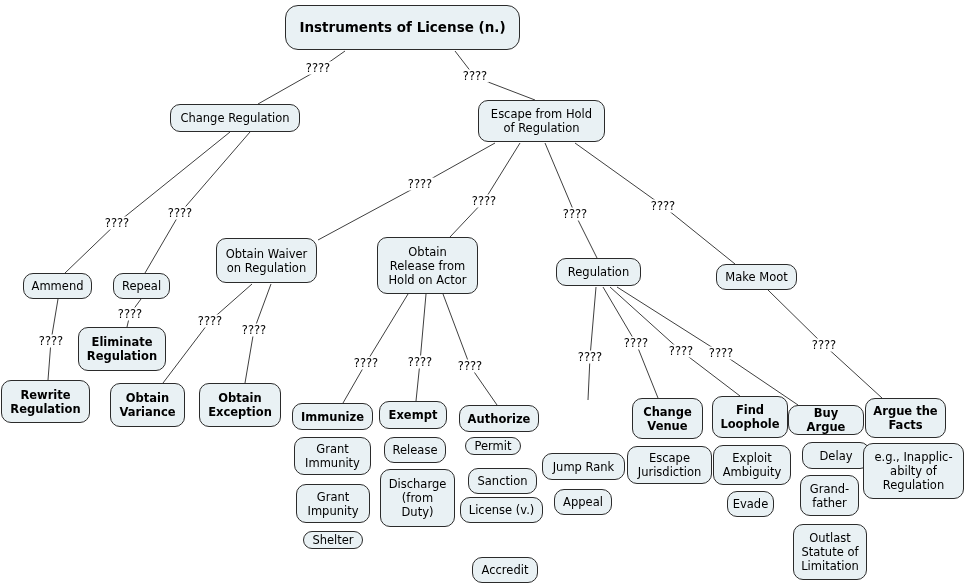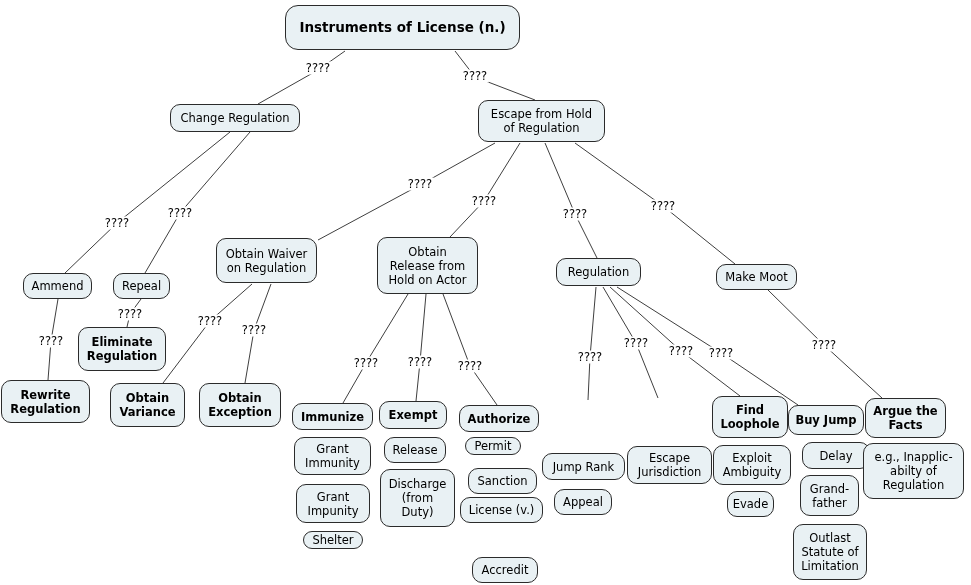--- a/index.html
+++ b/index.html
@@ -89,23 +89,25 @@
 Regulation</div>
   <div class="node bold" style="left:78px;top:327px;width:88px;height:44px">Eliminate
 Regulation</div>
   <div class="node bold" style="left:110px;top:383px;width:75px;height:44px">Obtain
 Variance</div>
   <div class="node bold" style="left:199px;top:383px;width:82px;height:44px">Obtain
 Exception</div>
   <div class="node bold" style="left:292px;top:403px;width:81px;height:27px">Immunize</div>
   <div class="node bold" style="left:379px;top:401px;width:68px;height:28px">Exempt</div>
   <div class="node bold" style="left:459px;top:405px;width:80px;height:27px">Authorize</div>
+  <div class="node bold" style="left:632px;top:398px;width:71px;height:41px">Change
+Venue</div>
   <div class="node bold" style="left:712px;top:396px;width:76px;height:42px">Find
 Loophole</div>
-  <div class="node bold" style="left:788px;top:405px;width:76px;height:30px">Buy Jump</div>
+  <div class="node bold" style="left:788px;top:405px;width:76px;height:30px">Buy Argue</div>
   <div class="node bold" style="left:865px;top:398px;width:81px;height:40px">Argue the
 Facts</div>
   <div class="node" style="left:294px;top:437px;width:77px;height:38px">Grant
 Immunity</div>
   <div class="node" style="left:296px;top:484px;width:74px;height:39px">Grant
 Impunity</div>
   <div class="node" style="left:303px;top:531px;width:60px;height:18px">Shelter</div>
   <div class="node" style="left:384px;top:437px;width:62px;height:26px">Release</div>
   <div class="node" style="left:380px;top:469px;width:75px;height:58px">Discharge
 (from

